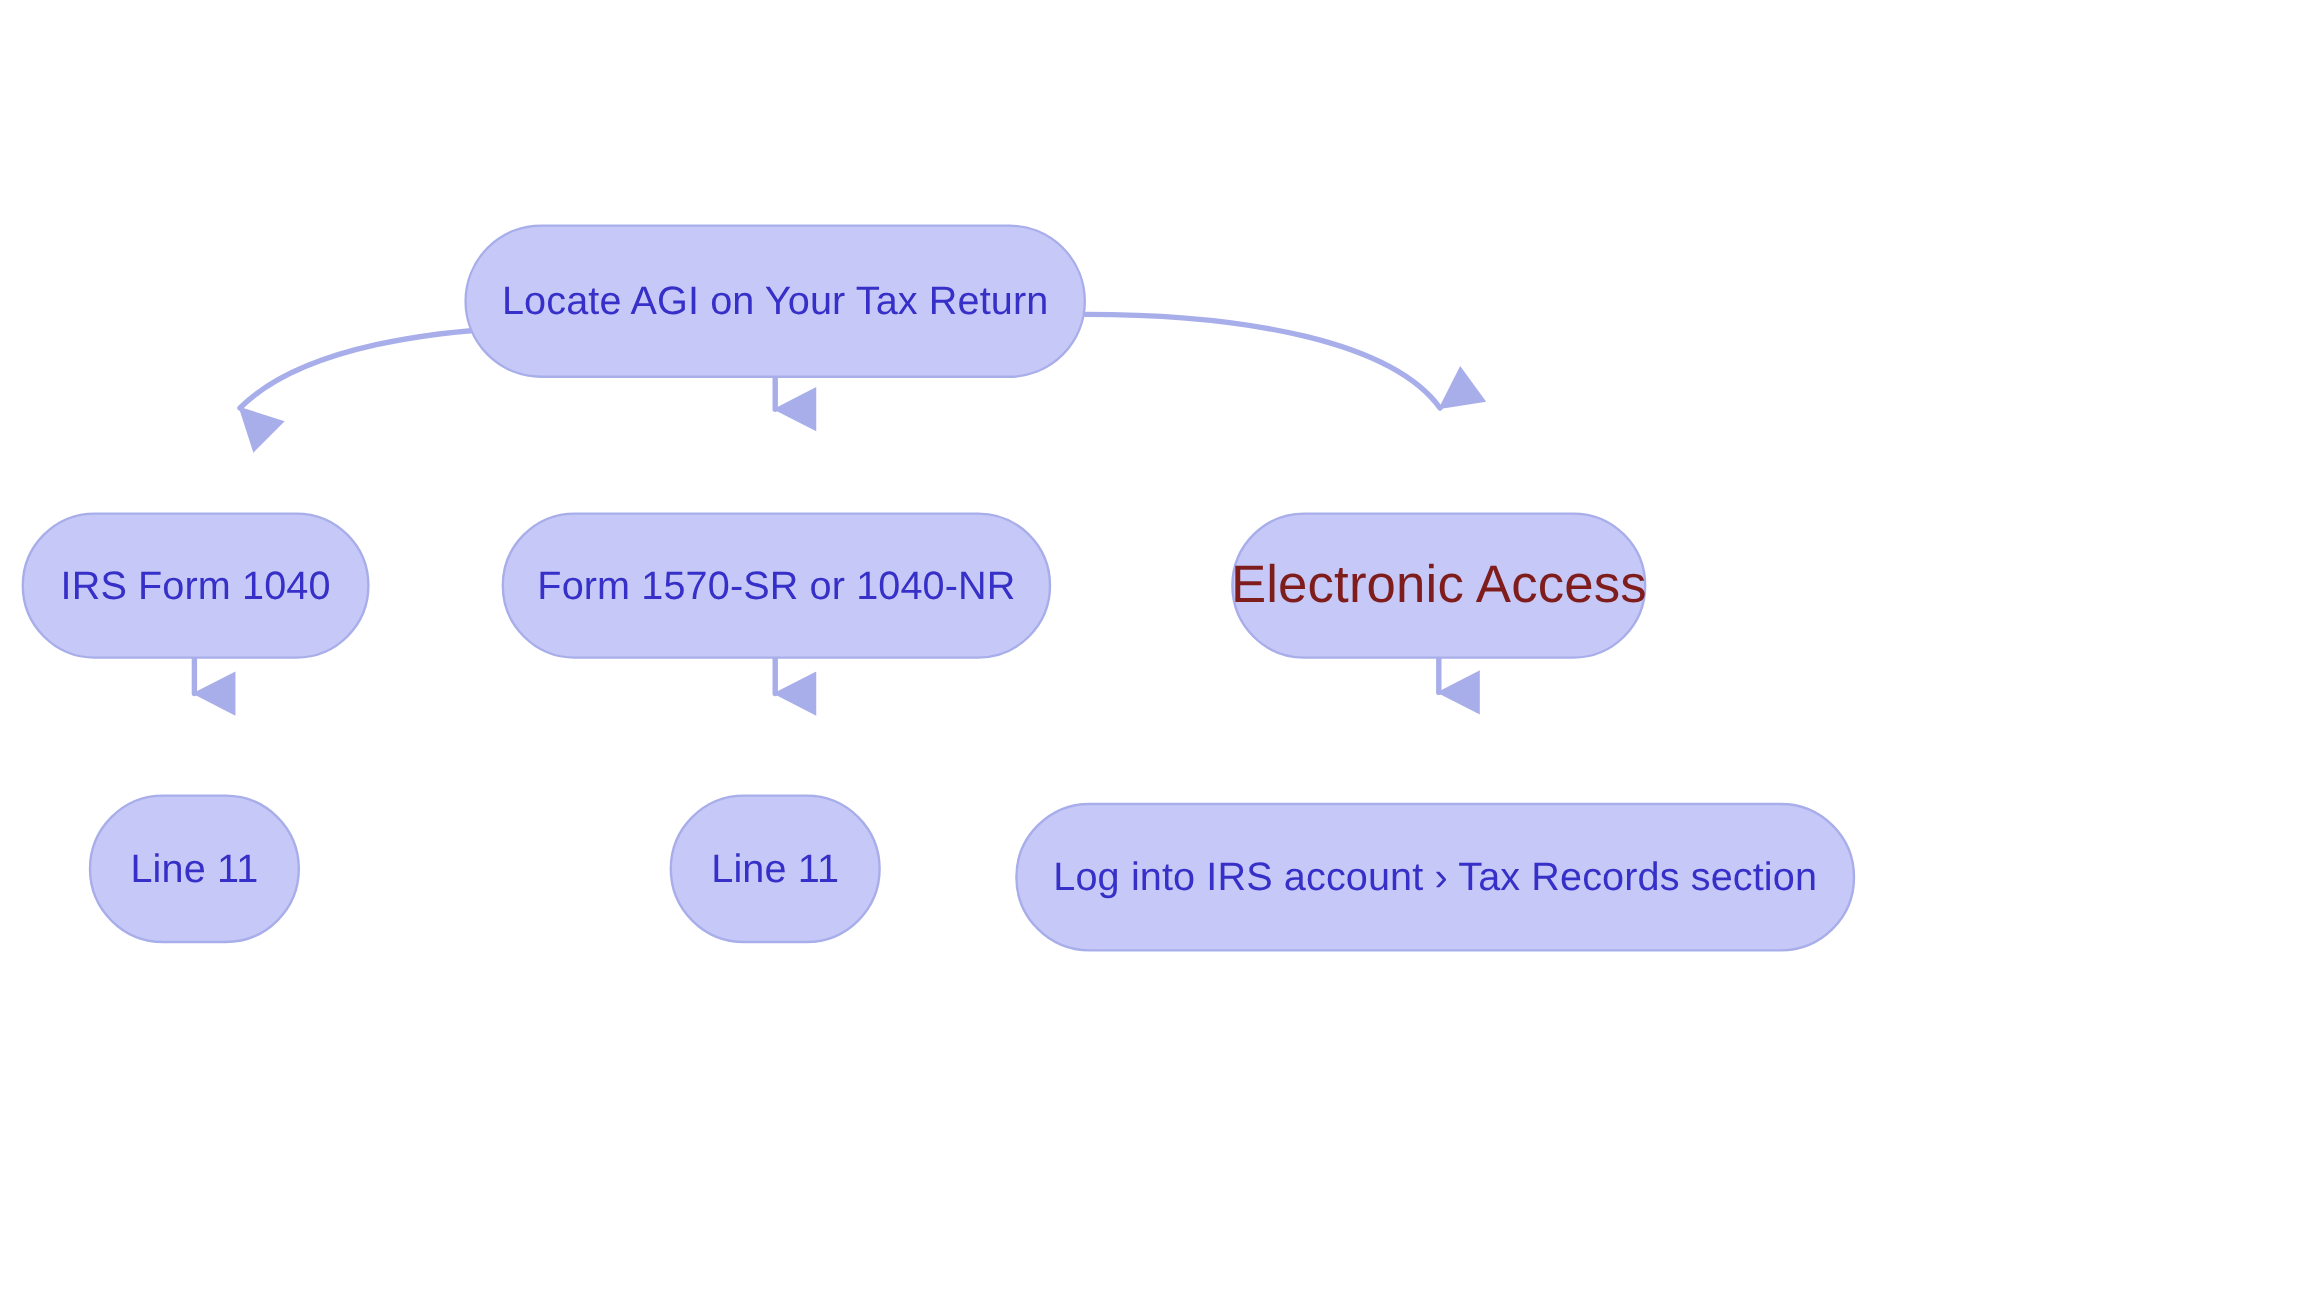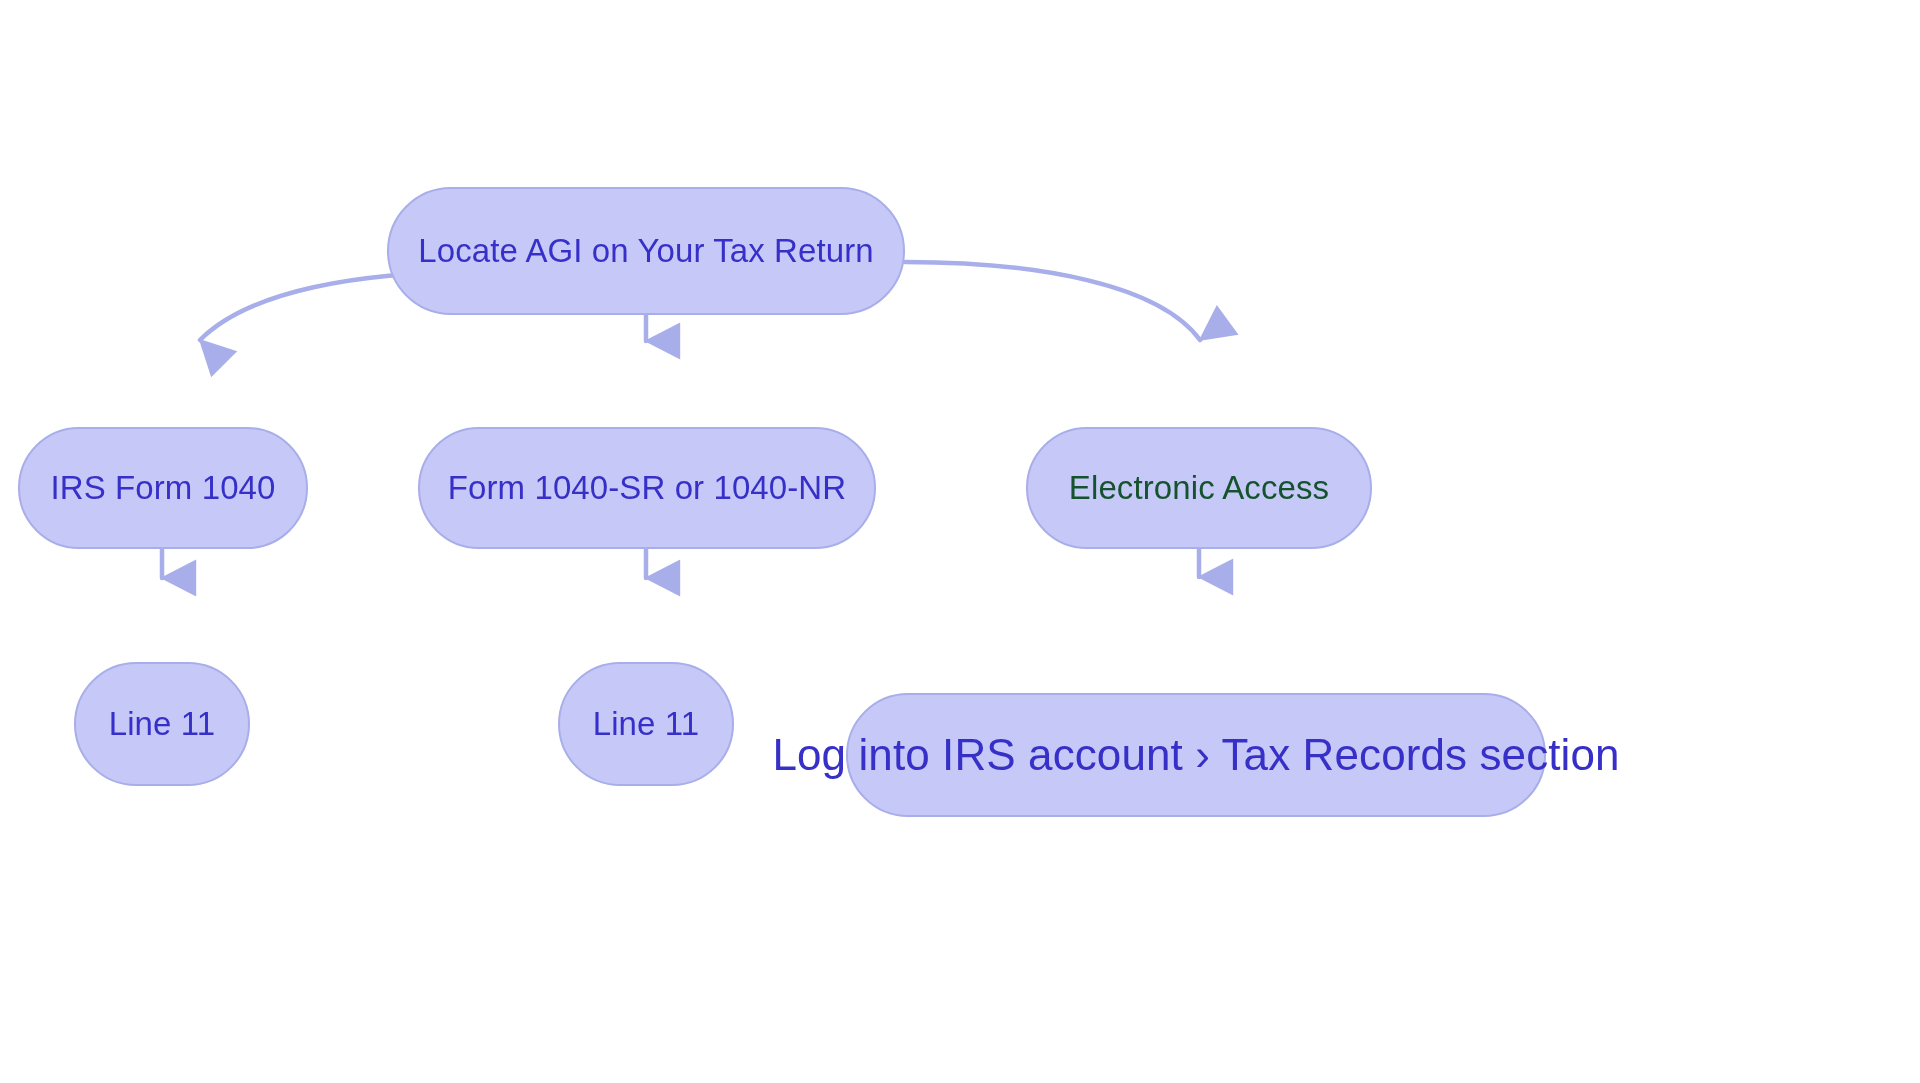--- a/index.html
+++ b/index.html
@@ -71,32 +71,32 @@
 
   <div class="node" style="left: 387px; top: 140px; width: 518px; height: 128px; border-radius: 64px; font-size: 33px; background: rgb(198, 201, 247); border-color: rgb(168, 174, 234); color: rgb(55, 48, 200);">
     <span class="label">Locate AGI on Your Tax Return</span>
   </div>
 
   <div class="node" style="left: 18px; top: 380px; width: 290px; height: 122px; border-radius: 62.5px; font-size: 33px; background: rgb(198, 201, 247); border-color: rgb(168, 174, 234); color: rgb(55, 48, 200); justify-content: center;">
     <span class="label">IRS Form 1040</span>
   </div>
 
   <div class="node" style="left: 418px; top: 380px; width: 458px; height: 122px; border-radius: 61px; font-size: 33px; background: rgb(198, 201, 247); border-color: rgb(168, 174, 234); color: rgb(55, 48, 200);">
-    <span class="label">Form 1040-SR or 1040-NR</span>
+    <span class="label">Form 1570-SR or 1040-NR</span>
   </div>
 
-  <div class="node" style="left: 1026px; top: 380px; width: 346px; height: 122px; border-radius: 61px; font-size: 33px; background: rgb(198, 201, 247); border-color: rgb(168, 174, 234); color: #14532d;">
+  <div class="node" style="left: 1026px; top: 380px; width: 346px; height: 122px; border-radius: 61px; font-size: 44px; background: rgb(198, 201, 247); border-color: rgb(168, 174, 234); color: #7f1d1d;">
     <span class="label">Electronic Access</span>
   </div>
 
   <div class="node" style="left: 74px; top: 615px; width: 176px; height: 124px; border-radius: 62px; font-size: 33px; background: rgb(198, 201, 247); border-color: rgb(168, 174, 234); color: rgb(55, 48, 200);">
     <span class="label">Line 11</span>
   </div>
 
   <div class="node" style="left: 558px; top: 615px; width: 176px; height: 124px; border-radius: 62px; font-size: 33px; background: rgb(198, 201, 247); border-color: rgb(168, 174, 234); color: rgb(55, 48, 200);">
     <span class="label">Line 11</span>
   </div>
 
-  <div class="node" style="left: 846px; top: 646px; width: 700px; height: 124px; border-radius: 62px; font-size: 44px; background: rgb(198, 201, 247); border-color: rgb(168, 174, 234); color: rgb(55, 48, 200);">
+  <div class="node" style="left: 846px; top: 622px; width: 700px; height: 124px; border-radius: 62px; font-size: 33px; background: rgb(198, 201, 247); border-color: rgb(168, 174, 234); color: rgb(55, 48, 200);">
     <span class="label">Log into IRS account › Tax Records section</span>
   </div>
 
 </div>
 
 </body></html>

